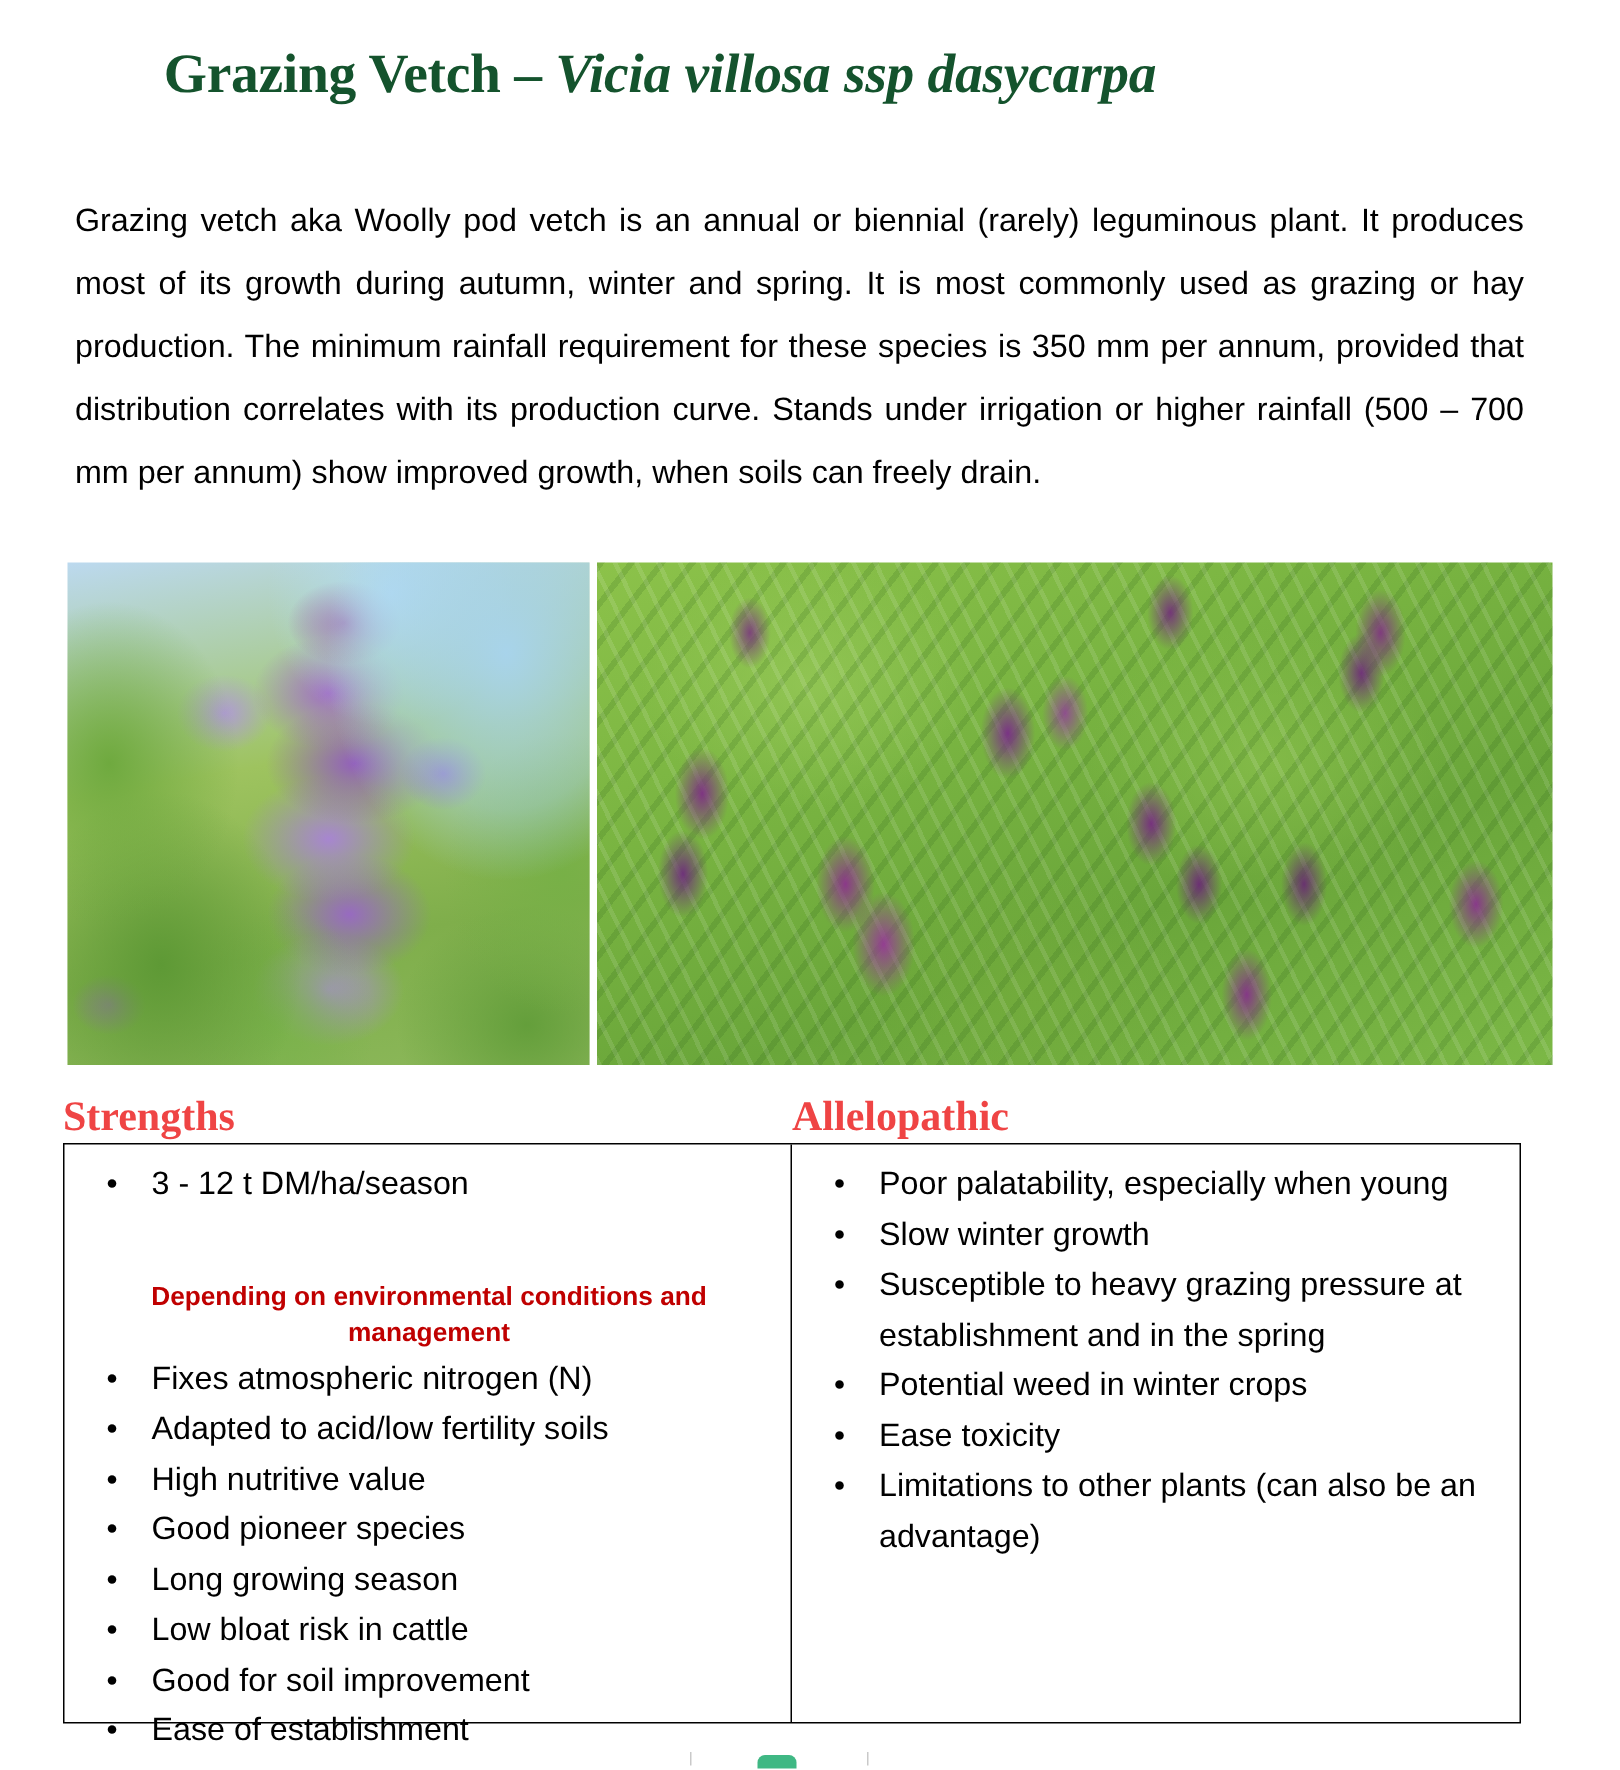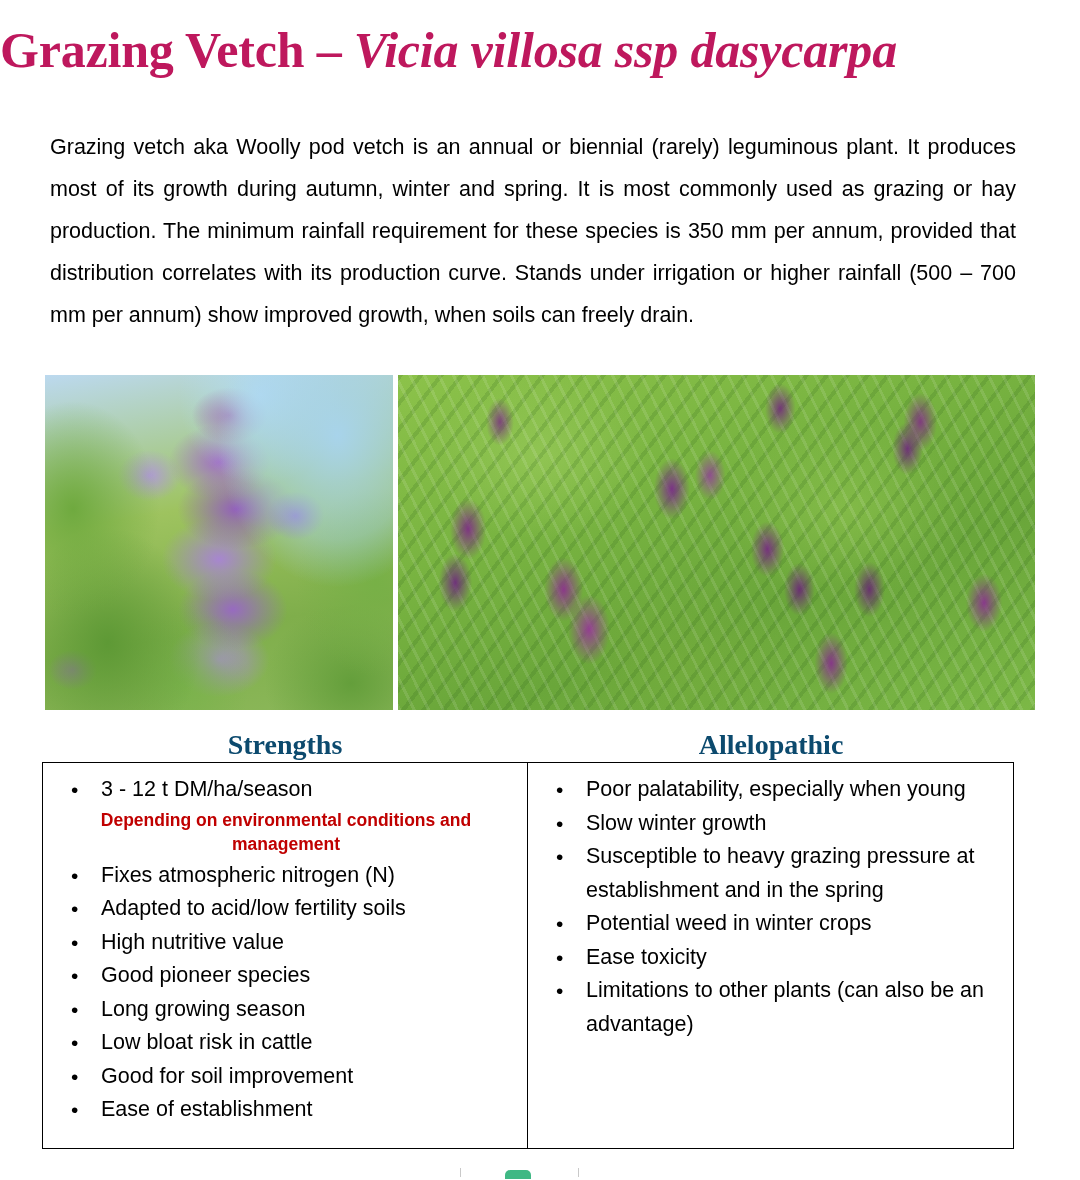--- a/index.html
+++ b/index.html
@@ -25,23 +25,23 @@
 
   
   .title {
     position: absolute;
     left: 0;
     top: 22px;
     width: 880px;
     text-align: center;
     font-family: "Liberation Serif", "DejaVu Serif", serif;
     font-weight: bold;
-    font-size: 50px;
+    font-size: 37px;
     line-height: 56px;
-    color: #be185d;
+    color: #14532d;
     letter-spacing: -0.2px;
     white-space: nowrap;
   }
   .title .sci {
     font-style: italic;
   }
 
   
   .intro {
     position: absolute;
@@ -131,22 +131,22 @@
     left: 42px;
     top: 728px;
     width: 972px;
     display: flex;
   }
   .col-header {
     font-family: "Liberation Serif", "DejaVu Serif", serif;
     font-weight: bold;
     font-size: 28px;
     line-height: 34px;
-    color: #0c4a6e;
-    text-align: center;
+    color: #ef4444;
+    text-align: left;
   }
   .col-header.left  { width: 486px; }
   .col-header.right { width: 486px; }
 
   
   .table {
     position: absolute;
     left: 42px;
     top: 762px;
     width: 972px;
@@ -185,20 +185,21 @@
     content: "\2022";
     position: absolute;
     left: 22px;
     top: 0;
     font-size: 21px;
     line-height: 33.5px;
     color: #000000;
   }
   ul.blist > li.nobullet {
     padding-left: 0;
+    margin-top: 44px;
   }
   ul.blist > li.nobullet::before {
     content: "";
   }
 
   .subnote {
     display: block;
     text-align: center;
     font-family: "Liberation Sans", sans-serif;
     font-weight: bold;

